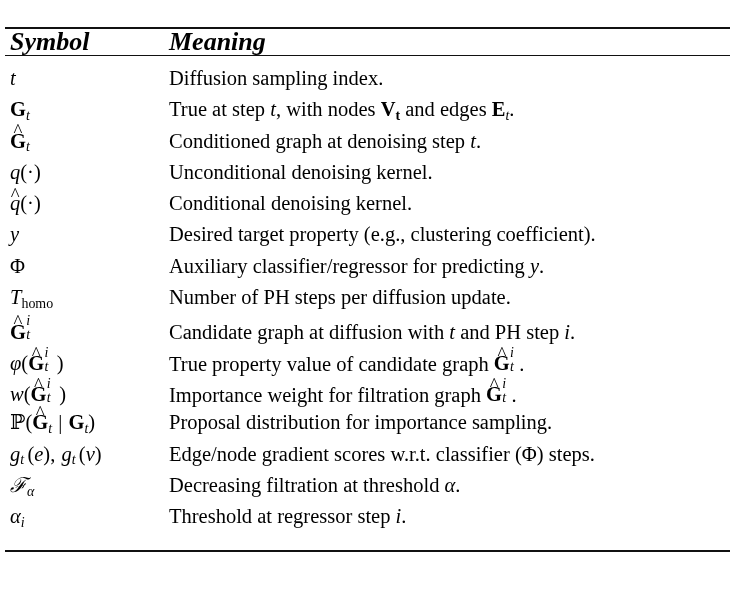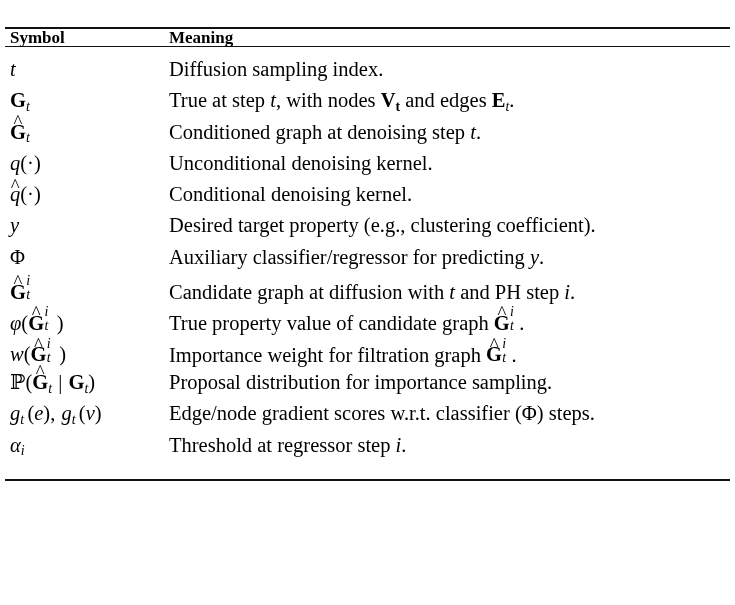--- a/index.html
+++ b/index.html
@@ -42,24 +42,25 @@
     padding: 0;
     text-align: left;
     vertical-align: baseline;
   }
 
   col.col-symbol { width: 163px; }
   col.col-meaning { width: auto; }
 
   .head-row th {
     font-weight: bold;
-    font-size: 17px;
+    font-size: 26px;
     line-height: 1;
     padding-top: 16px;
     padding-bottom: 15px;
+    font-style: italic;
   }
   .head-row th.sym-head { padding-left: 5px; }
   .head-row th.mean-head { padding-left: 1px; }
 
   .body-row td {
     font-size: 20.5px;
     line-height: 1;
     height: 31.3px;
     padding: 0;
   }
@@ -222,20 +223,26 @@
         <td class="cell-meaning">Desired target property (e.g., clustering coefficient).</td>
       </tr>
 
       <tr class="body-row">
         <td class="cell-symbol">
           <span class="m mup">Φ</span>
         </td>
         <td class="cell-meaning"><span>Auxiliary classifier/regressor for predicting </span><span class="m">y</span><span>.</span></td>
       </tr>
 
+      <tr class="body-row">
+        <td class="cell-symbol">
+          <span class="m"><span>T</span><span class="sub upright">homo</span></span>
+        </td>
+        <td class="cell-meaning">Number of PH steps per diffusion update.</td>
+      </tr>
 
       <tr class="body-row">
         <td class="cell-symbol">
           <span class="m"><span class="hat"><span class="base mbold">G</span><span class="acc">^</span></span><span class="stack"><span class="s-sup">i</span><span class="s-sub">t</span></span></span>
         </td>
         <td class="cell-meaning"><span>Candidate graph at diffusion with </span><span class="m">t</span><span> and PH step </span><span class="m">i</span><span>.</span></td>
       </tr>
 
       <tr class="body-row">
         <td class="cell-symbol">
@@ -258,20 +265,26 @@
         <td class="cell-meaning">Proposal distribution for importance sampling.</td>
       </tr>
 
       <tr class="body-row">
         <td class="cell-symbol">
           <span class="m"><span>g</span><span class="sub">t</span><span class="thinsp"></span><span class="mup">(</span><span>e</span><span class="mup">)</span><span class="mup">,</span><span class="midsp"></span><span>g</span><span class="sub">t</span><span class="thinsp"></span><span class="mup">(</span><span>v</span><span class="mup">)</span></span>
         </td>
         <td class="cell-meaning"><span>Edge/node gradient scores w.r.t. classifier (</span><span class="m mup">Φ</span><span>) steps.</span></td>
       </tr>
 
+      <tr class="body-row">
+        <td class="cell-symbol">
+          <span class="m"><span class="scr">ℱ</span><span class="sub">α</span></span>
+        </td>
+        <td class="cell-meaning"><span>Decreasing filtration at threshold </span><span class="m">α</span><span>.</span></td>
+      </tr>
 
       <tr class="body-row">
         <td class="cell-symbol">
           <span class="m"><span>α</span><span class="sub">i</span></span>
         </td>
         <td class="cell-meaning"><span>Threshold at regressor step </span><span class="m">i</span><span>.</span></td>
       </tr>
 
     </tbody>
   </table>

